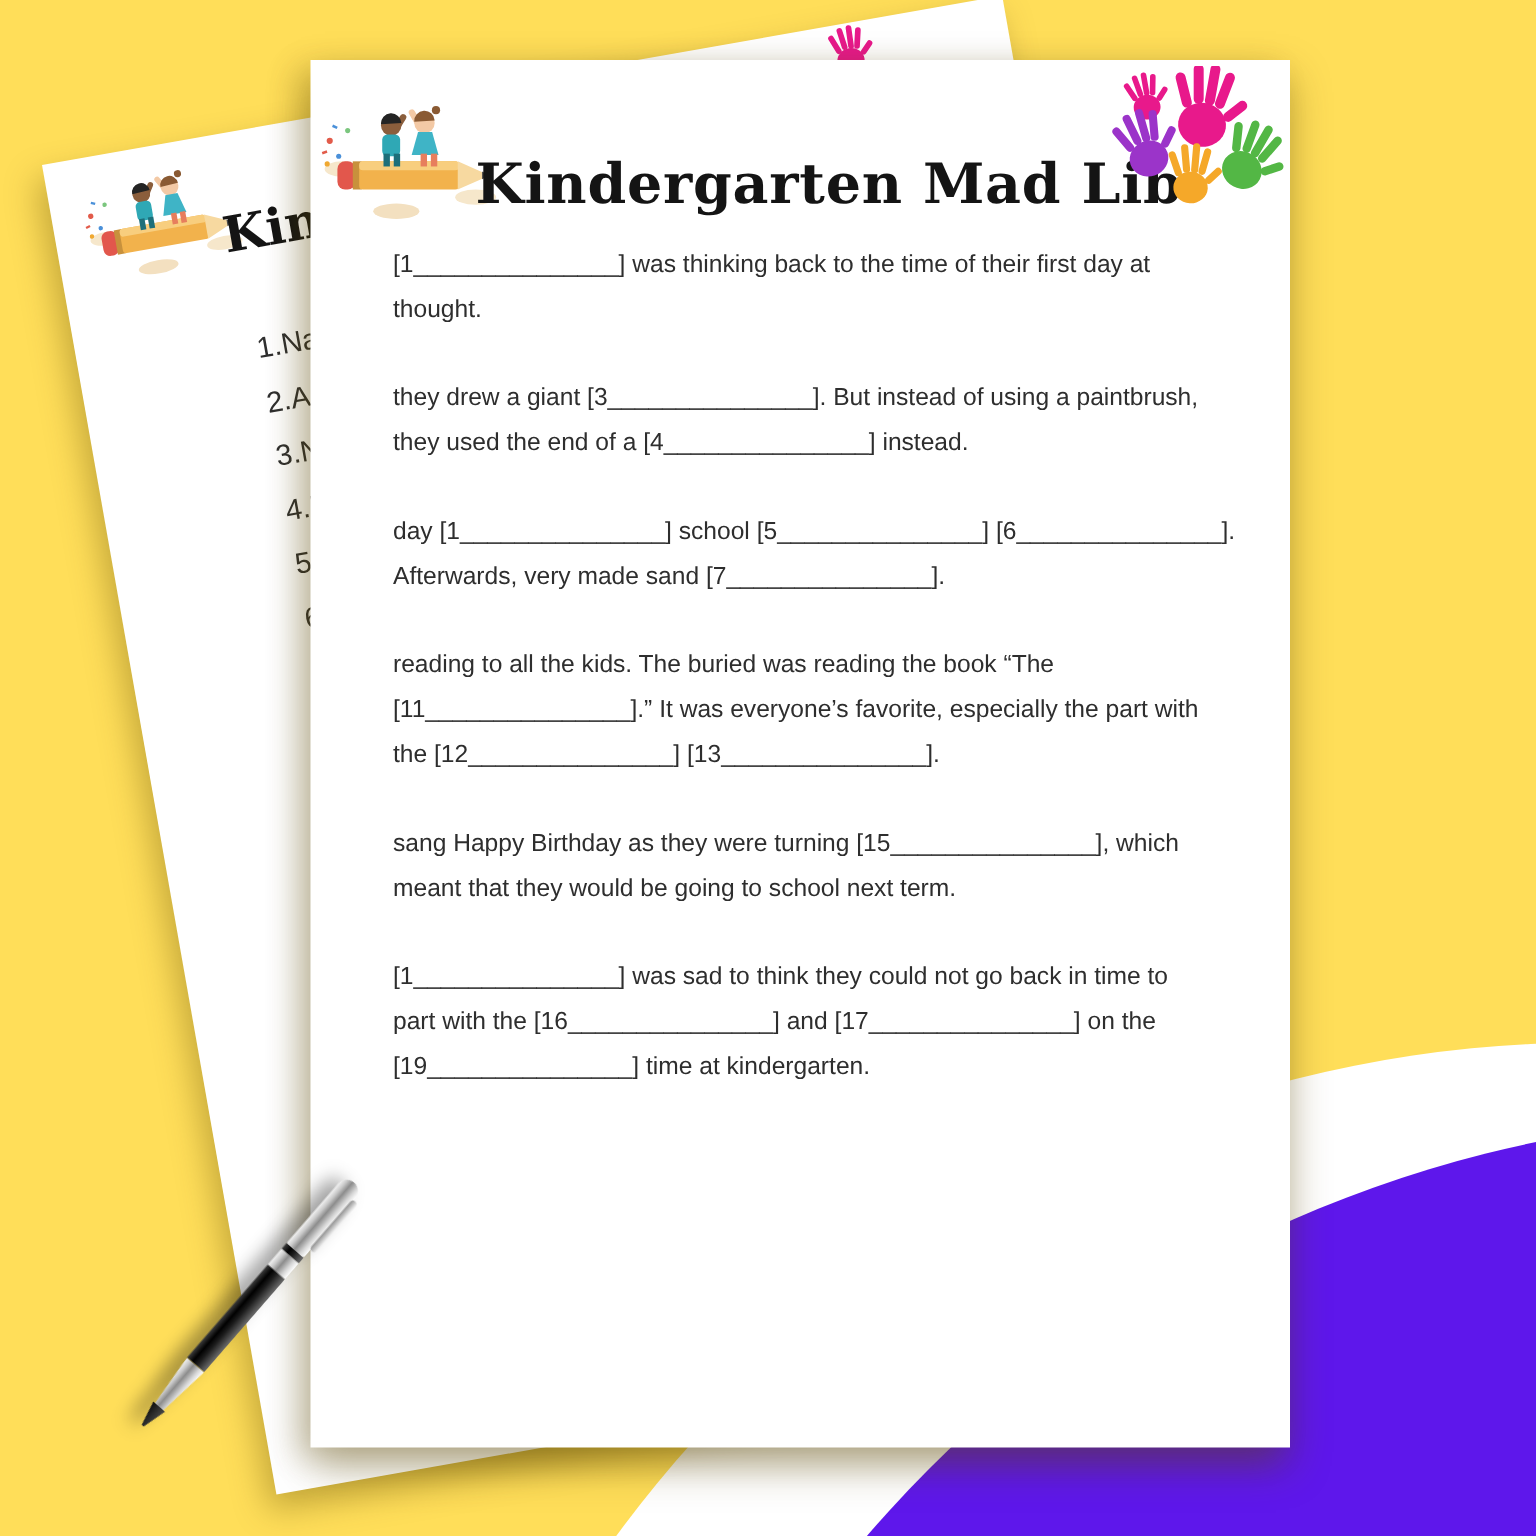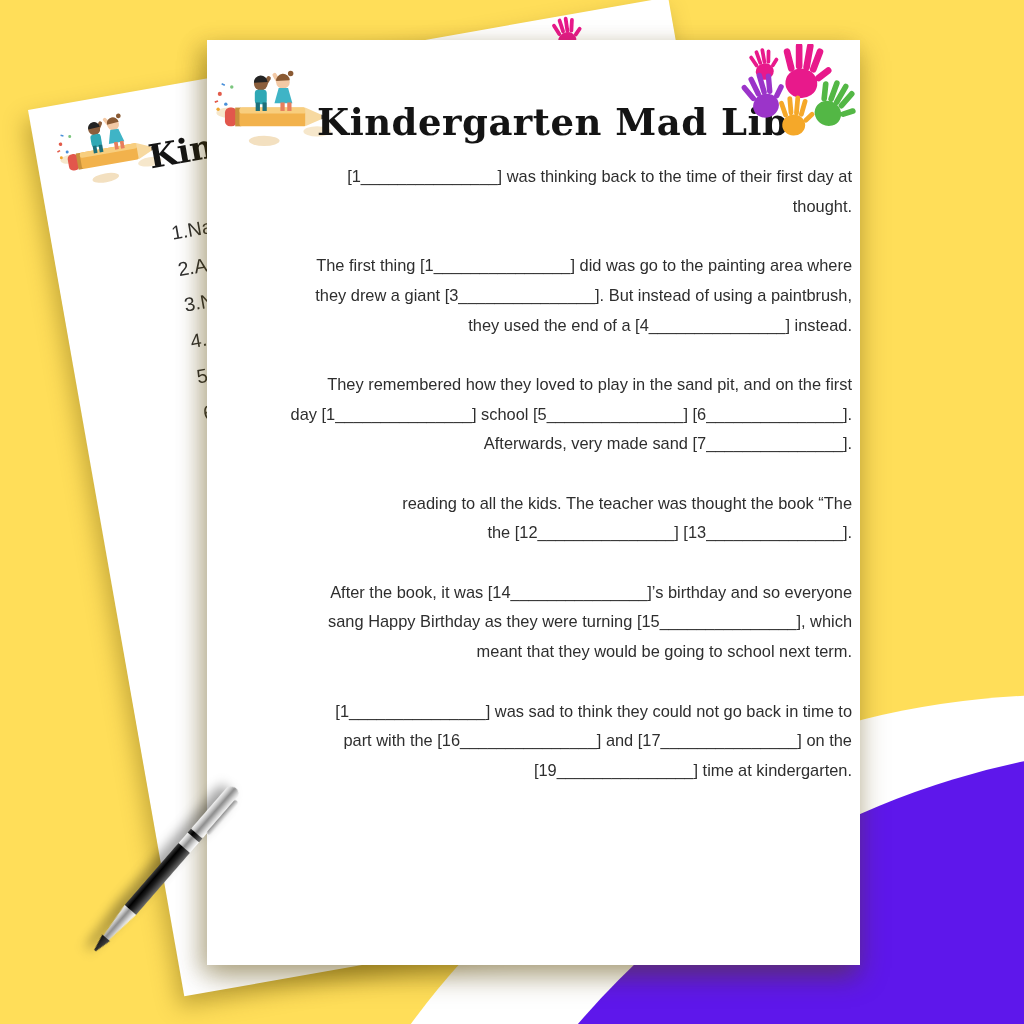--- a/index.html
+++ b/index.html
@@ -23,21 +23,21 @@
   #main-title{position:absolute;left:110px;right:120px;top:60px;text-align:center;
               font-family:"DejaVu Serif",serif;font-weight:bold;font-size:37px;
               letter-spacing:.5px;color:#141414;white-space:nowrap;}
   #back-title{position:absolute;left:111px;top:48px;font-family:"DejaVu Serif",serif;
               font-weight:bold;font-size:33px;color:#141414;}
   #hands{position:absolute;left:528px;top:4px;width:126px;height:104px;}
   #back-hand{position:absolute;left:525px;top:0px;width:38px;height:38px;}
 
   
   #madlib{position:absolute;left:55px;top:122px;width:590px;color:#2e2e2e;
-          font-size:16.4px;line-height:29.7px;text-align:right;}
+          font-size:16.4px;line-height:29.7px;}
   .para{margin:0 0 29.7px 0;}
   .line{white-space:nowrap;}
 
   
   #back-list{position:absolute;left:120px;top:128px;font-size:19.5px;line-height:36.5px;
              color:#2f2f2f;}
 
   
   #pen{position:absolute;left:58px;top:862px;width:215px;height:15px;z-index:3;
        transform:rotate(131deg);filter:drop-shadow(5px 7px 6px rgba(0,0,0,.38));}
@@ -141,35 +141,33 @@
       <use href="#hand" transform="translate(32,52) scale(0.46) rotate(3 50 55)" fill="#F5A829"></use>
       <use href="#hand" transform="translate(68,32) scale(0.54) rotate(28 50 55)" fill="#53B745"></use>
     </svg>
 
     <div id="madlib">
       <div class="para">
         <div class="line">[1_______________] was thinking back to the time of their first day at</div>
         <div class="line">thought.</div>
       </div>
       <div class="para">
-        <div class="line">The first thing [1_______________] did was go to the painting area where</div>
         <div class="line">they drew a giant [3_______________]. But instead of using a paintbrush,</div>
         <div class="line">they used the end of a [4_______________] instead.</div>
       </div>
       <div class="para">
-        <div class="line">They remembered how they loved to play in the sand pit, and on the first</div>
         <div class="line">day [1_______________] school [5_______________] [6_______________].</div>
         <div class="line">Afterwards, very made sand [7_______________].</div>
       </div>
       <div class="para">
-        <div class="line">reading to all the kids. The teacher was thought the book “The</div>
+        <div class="line">reading to all the kids. The buried was reading the book “The</div>
+        <div class="line">[11_______________].” It was everyone’s favorite, especially the part with</div>
         <div class="line">the [12_______________] [13_______________].</div>
       </div>
       <div class="para">
-        <div class="line">After the book, it was [14_______________]’s birthday and so everyone</div>
         <div class="line">sang Happy Birthday as they were turning [15_______________], which</div>
         <div class="line">meant that they would be going to school next term.</div>
       </div>
       <div class="para">
         <div class="line">[1_______________] was sad to think they could not go back in time to</div>
         <div class="line">part with the [16_______________] and [17_______________] on the</div>
         <div class="line">[19_______________] time at kindergarten.</div>
       </div>
     </div>
   </div>

